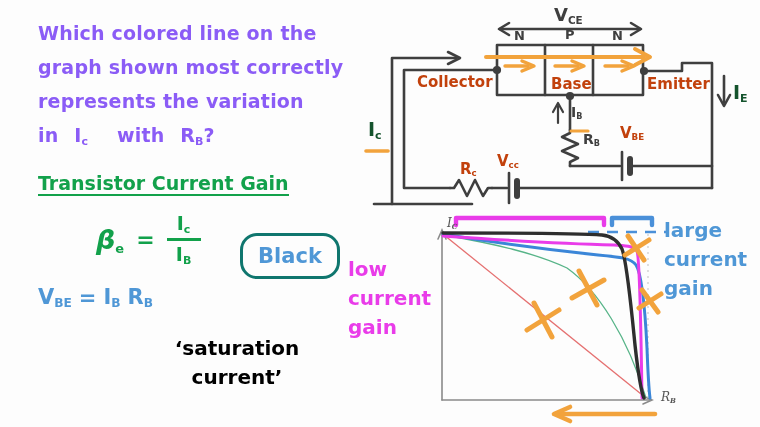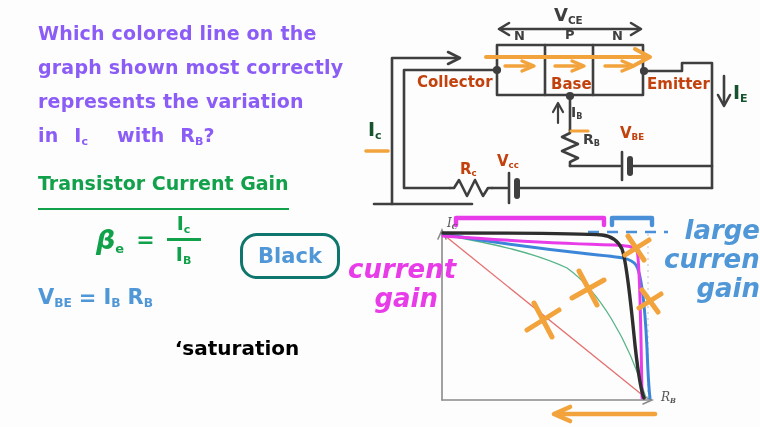--- a/index.html
+++ b/index.html
@@ -7,36 +7,36 @@
         font-family:"DejaVu Sans",sans-serif;}
   svg{position:absolute;left:0;top:0;}
   .t{position:absolute;white-space:nowrap;font-weight:600;}
   .ink{color:#8b5cf6;}
   .green{color:#12a14b;}
   .blue{color:#4f97d6;}
   .lblue{color:#000000;}
   .mag{color:#e93ce9;}
   .q{font-size:19px;letter-spacing:0.2px;}
   .sb{font-size:0.58em;font-weight:700;vertical-align:-0.28em;letter-spacing:0;}
-  .heading{font-size:19px;font-weight:700;border-bottom:2.5px solid #12a14b;padding-bottom:14px;}
+  .heading{font-size:19px;font-weight:700;border-bottom:2.5px solid #12a14b;padding-bottom:0;}
   .beta-row{display:flex;align-items:center;gap:12px;}
   .beta-sym{font-size:27px;font-style:italic;font-weight:700;}
   .eq{font-size:22px;font-weight:700;}
   .frac{display:inline-block;text-align:center;}
   .frac .ln{font-size:19px;font-weight:700;}
   .bar{height:2.5px;background:#12a14b;margin:2px 0;}
   .answer-box{position:absolute;border:3px solid #0f766e;border-radius:17px;
               display:flex;align-items:center;justify-content:center;}
   .answer-box span{font-size:21px;font-weight:700;color:#4f97d6;}
   .vbe-row{display:flex;align-items:center;gap:7px;font-size:21px;font-weight:700;}
   .cl{font-size:15px;font-weight:700;color:#c2410c;}
   .cl-sm{font-size:13px;font-weight:700;color:#3f3f3f;}
   .cur{font-size:19px;font-weight:700;color:#14532d;}
   .axis-lab{font-family:"DejaVu Serif",serif;font-style:italic;font-size:12px;color:#555;font-weight:400;}
-  .gain-lab{position:absolute;text-align:right;font-size:26px;font-weight:700;line-height:29px;white-space:nowrap;font-style:italic;}
+  .gain-lab{position:absolute;text-align:left;font-size:20px;font-weight:700;line-height:29px;white-space:nowrap;}
   .sat{position:absolute;width:150px;text-align:center;font-size:20px;font-weight:600;line-height:29px;}
 </style>
 </head>
 <body>
 
 <div class="page">
 
   <svg width="760" height="427" viewBox="0 0 760 427">
 
     <g stroke="#3f3f3f" stroke-width="2.6" fill="none" stroke-linecap="round" stroke-linejoin="round">
@@ -158,20 +158,21 @@
 
   <div class="t blue vbe-row" style="left:38px;top:285px">
     <span><span>V</span><span class="sb">BE</span></span>
     <span>=</span>
     <span><span>I</span><span class="sb">B</span></span>
     <span><span>R</span><span class="sb">B</span></span>
   </div>
 
   <div class="sat lblue" style="left:162px;top:334px">
     <div>‘saturation</div>
+    <div>current’</div>
   </div>
 
   <div class="t" style="left:554px;top:4px;font-size:18px;font-weight:700;color:#3f3f3f"><span>V</span><span class="sb">CE</span></div>
   <div class="t cl-sm" style="left:514px;top:28px">N</div>
   <div class="t cl-sm" style="left:565px;top:27px">P</div>
   <div class="t cl-sm" style="left:612px;top:28px">N</div>
   <div class="t cl" style="left:417px;top:73px">Collector</div>
   <div class="t cl" style="left:551px;top:75px">Base</div>
   <div class="t cl" style="left:647px;top:75px">Emitter</div>
   <div class="t cur" style="left:733px;top:81px"><span>I</span><span class="sb">E</span></div>
@@ -179,20 +180,21 @@
   <div class="t cl-sm" style="left:571px;top:104px;font-size:14px"><span>I</span><span class="sb">B</span></div>
   <div class="t cl-sm" style="left:583px;top:131px;font-size:14px"><span>R</span><span class="sb">B</span></div>
   <div class="t cl" style="left:460px;top:160px"><span>R</span><span class="sb">c</span></div>
   <div class="t cl" style="left:497px;top:152px"><span>V</span><span class="sb">cc</span></div>
   <div class="t cl" style="left:620px;top:124px"><span>V</span><span class="sb">BE</span></div>
 
   <div class="t axis-lab" style="left:447px;top:216px"><span>I</span><span class="sb">C</span></div>
   <div class="t axis-lab" style="left:661px;top:390px"><span>R</span><span class="sb">B</span></div>
 
   <div class="gain-lab mag" style="left:348px;top:255px;width:90px">
+    <div>low</div>
     <div>current</div>
     <div>gain</div>
   </div>
 
   <div class="gain-lab" style="left:664px;top:216px;width:96px;color:#4f97d6">
     <div>large</div>
     <div>current</div>
     <div>gain</div>
   </div>
 

